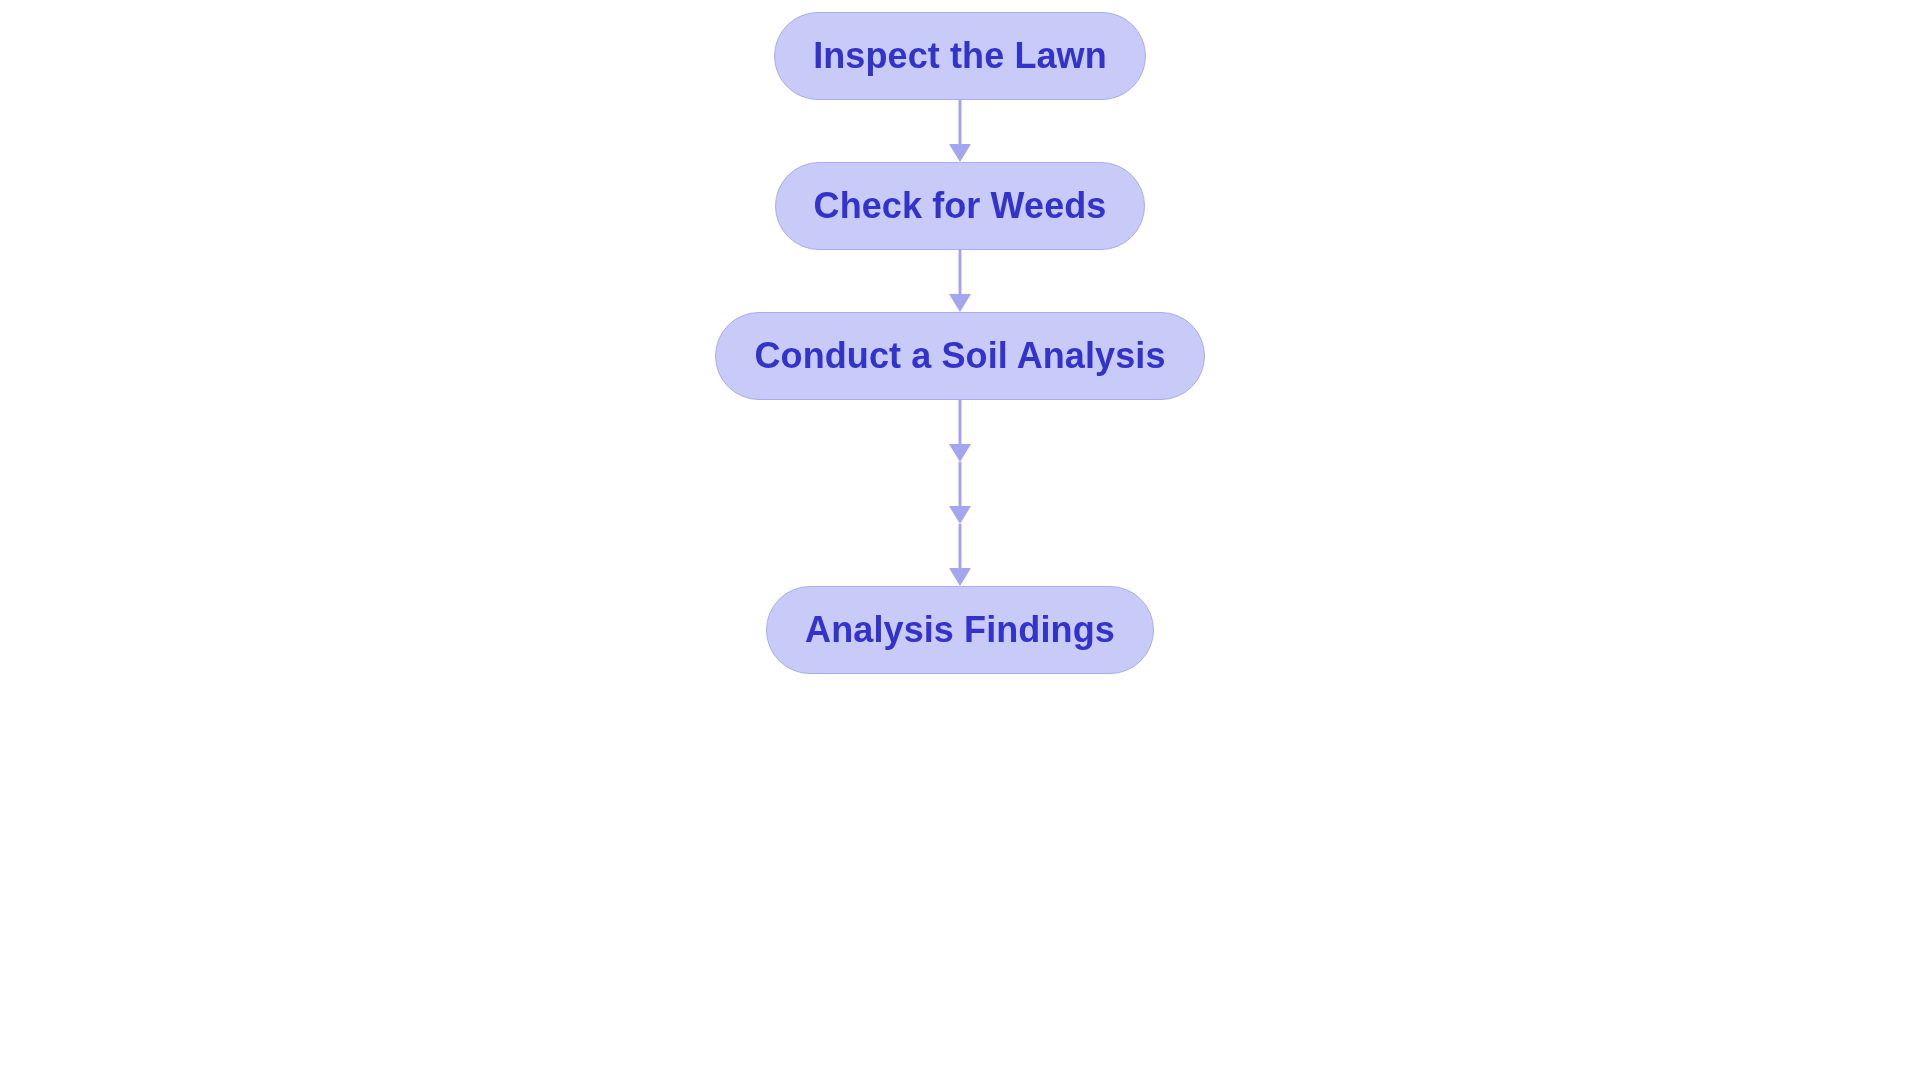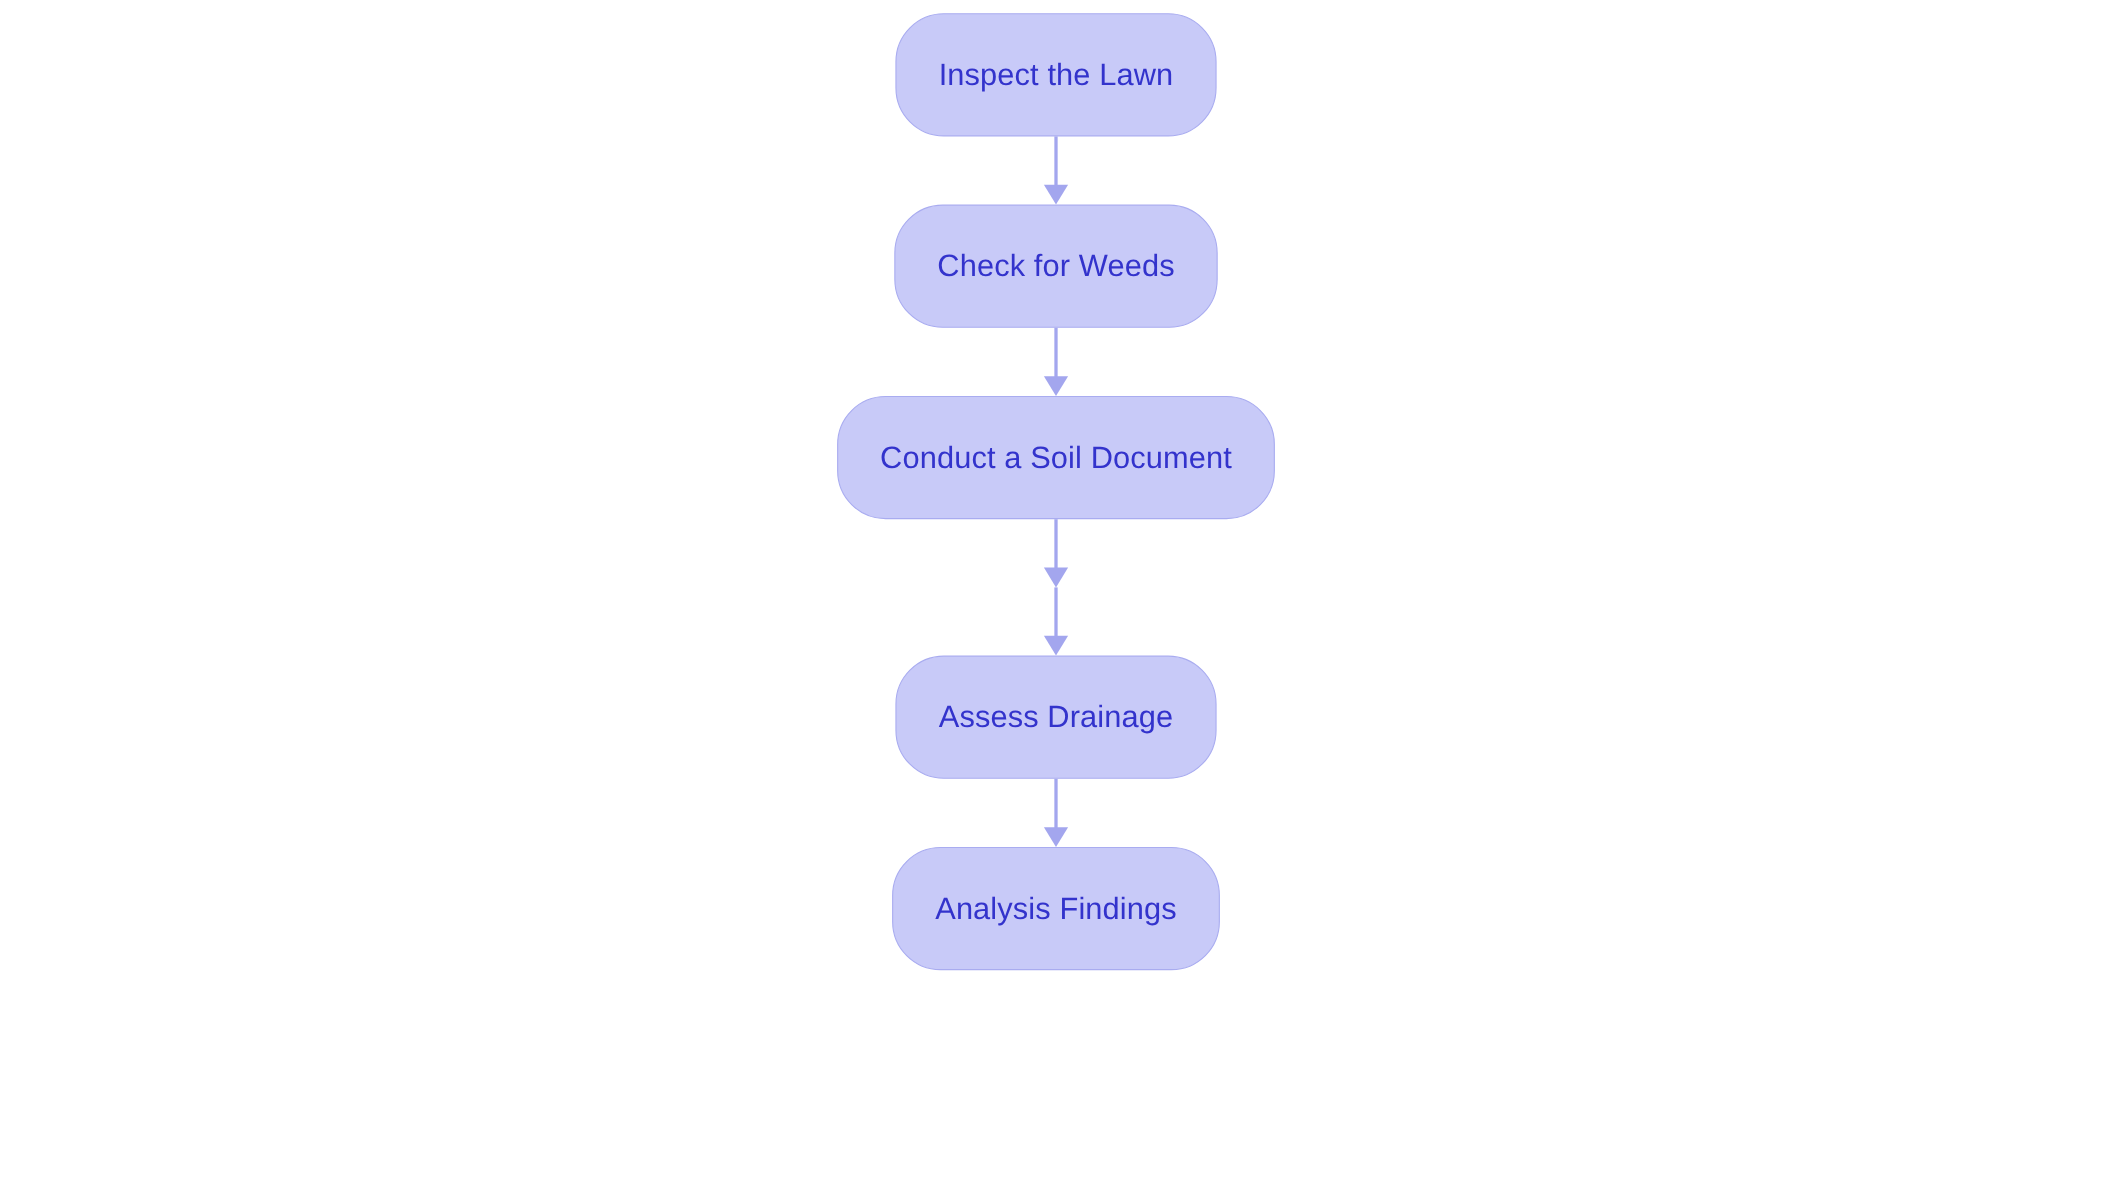--- a/index.html
+++ b/index.html
@@ -30,27 +30,27 @@
     display: flex;
     flex-direction: column;
     align-items: center;
   }
 
   .node {
     box-sizing: border-box;
     display: flex;
     align-items: center;
     justify-content: center;
-    height: 112px;
+    height: 88px;
     border-radius: 44px;
     background: #c8caf8;
     border: 1.6px solid #a9acf0;
     color: #3333cc;
-    font-size: 28px;
-    font-weight: 400;
+    font-size: 36px;
+    font-weight: 700;
     letter-spacing: 0.1px;
     white-space: nowrap;
     padding: 0 38px;
     font-family: "Liberation Sans", sans-serif;
   }
 
   .connector {
     position: relative;
     width: 18px;
     height: 62px;
@@ -99,37 +99,34 @@
     <div class="node">
       <span>Check for Weeds</span>
     </div>
 
     <div class="connector">
       <span class="stem"></span>
       <span class="head"></span>
     </div>
 
     <div class="node">
-      <span>Conduct a Soil Document</span>
+      <span>Conduct a Soil Analysis</span>
     </div>
 
     <div class="connector">
       <span class="stem"></span>
       <span class="head"></span>
     </div>
 
 
     <div class="connector">
       <span class="stem"></span>
       <span class="head"></span>
     </div>
 
-    <div class="node">
-      <span>Assess Drainage</span>
-    </div>
 
     <div class="connector">
       <span class="stem"></span>
       <span class="head"></span>
     </div>
 
     <div class="node">
       <span>Analysis Findings</span>
     </div>
 

